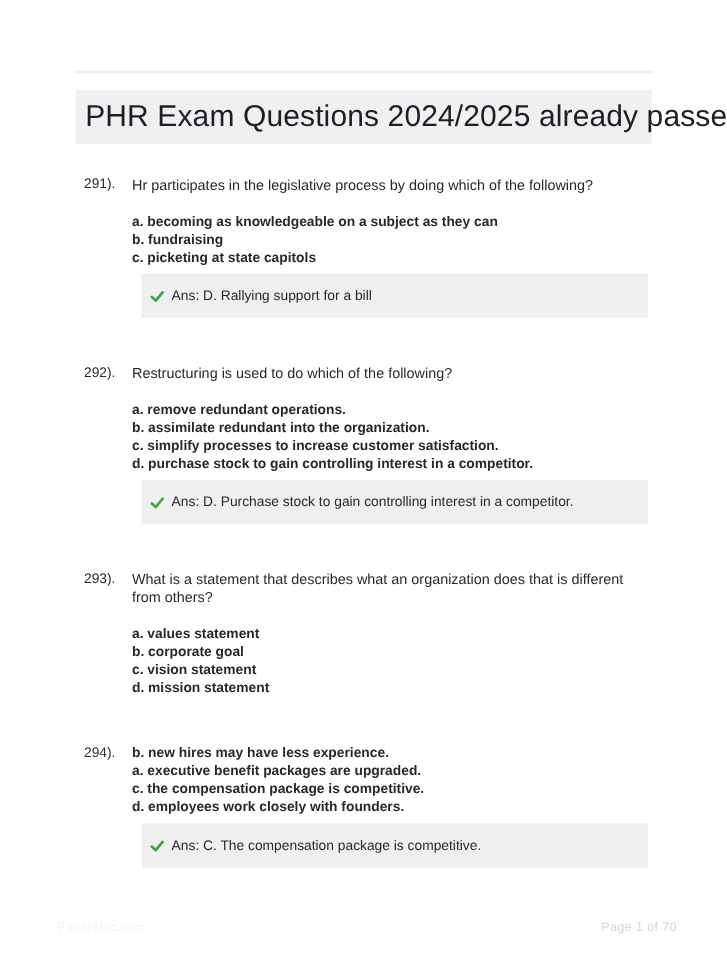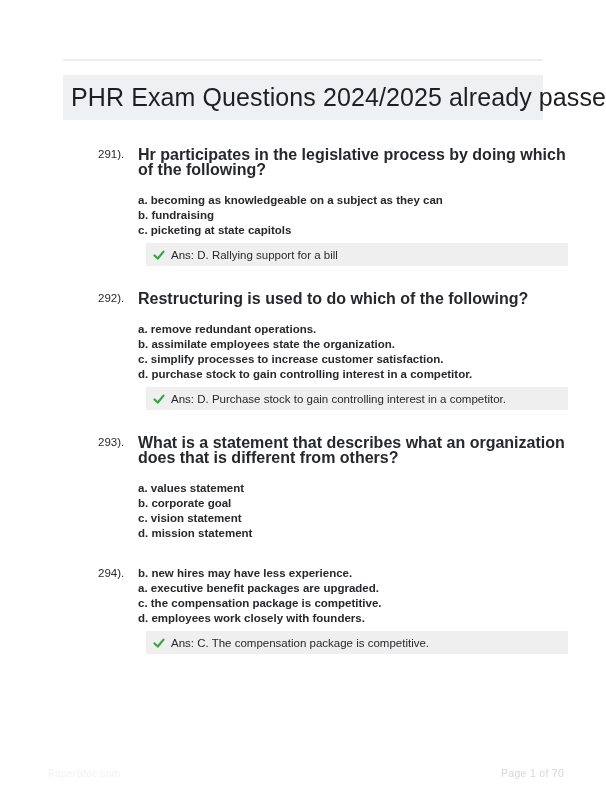--- a/index.html
+++ b/index.html
@@ -25,35 +25,34 @@
     padding:0 8px;
   }
   .title-text {
     font-size:25px; line-height:1;
     color:#1e1f22; white-space:nowrap;
     letter-spacing:0.1px;
   }
   .questions {
     position:absolute; top:147px; left:0; width:606px;
   }
-  .question { display:flex; padding-left:98px; margin-bottom:25px; }
+  .question { display:flex; padding-left:70px; margin-bottom:39px; }
   .q-num {
     width:40px; flex-shrink:0;
     font-size:11.5px; line-height:15px; color:#26282b;
   }
   .q-body { width:432px; }
   .q-text {
-    font-size:16px; line-height:15px; color:#26282b;
+    font-size:12px; line-height:15px; color:#26282b;
     margin-bottom:16px;
-    font-weight:bold;
   }
   .q-option { font-size:11.5px; line-height:15px; color:#26282b;font-weight:bold; }
   .answer-bar {
     margin-top:5px; margin-left:8px;
-    width:422px; height:23px;
+    width:422px; height:37px;
     background:#efefef;
     display:flex; align-items:center;
     padding-left:7px;
   }
   .check { display:flex; align-items:center; flex-shrink:0; }
   .check svg { display:block; }
   .answer-text { font-size:11.5px; color:#26282b; margin-left:6px; }
   .footer-watermark {
     position:absolute; left:48px; top:768px;
     font-size:10px; color:#f2f2f2; letter-spacing:0.3px;
@@ -95,21 +94,21 @@
         </div>
       </div>
     </section>
 
     <section class="question">
       <div class="q-num">292).</div>
       <div class="q-body">
         <div class="q-text">Restructuring is used to do which of the following?</div>
         <div class="q-options">
           <div class="q-option">a. remove redundant operations.</div>
-          <div class="q-option">b. assimilate employees state the organization.</div>
+          <div class="q-option">b. assimilate redundant into the organization.</div>
           <div class="q-option">c. simplify processes to increase customer satisfaction.</div>
           <div class="q-option">d. purchase stock to gain controlling interest in a competitor.</div>
         </div>
         <div class="answer-bar">
           <span class="check">
             <svg width="12" height="12" viewBox="0 0 12 12">
                 <path d="M1.5 6.5 L4.8 9.5 L10.5 2.6" fill="none" stroke="#3fa142" stroke-width="2.2" stroke-linecap="round" stroke-linejoin="round"></path>
               </svg>
           </span>
           <span class="answer-text">Ans: D. Purchase stock to gain controlling interest in a competitor.</span>

